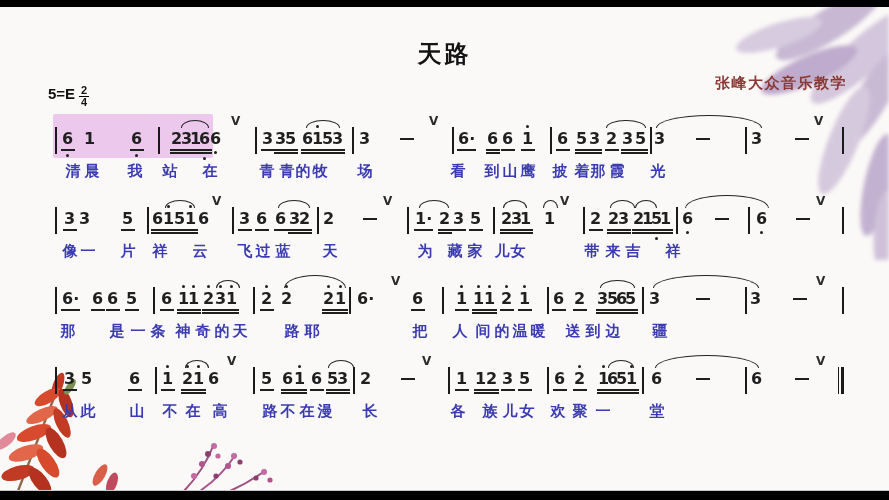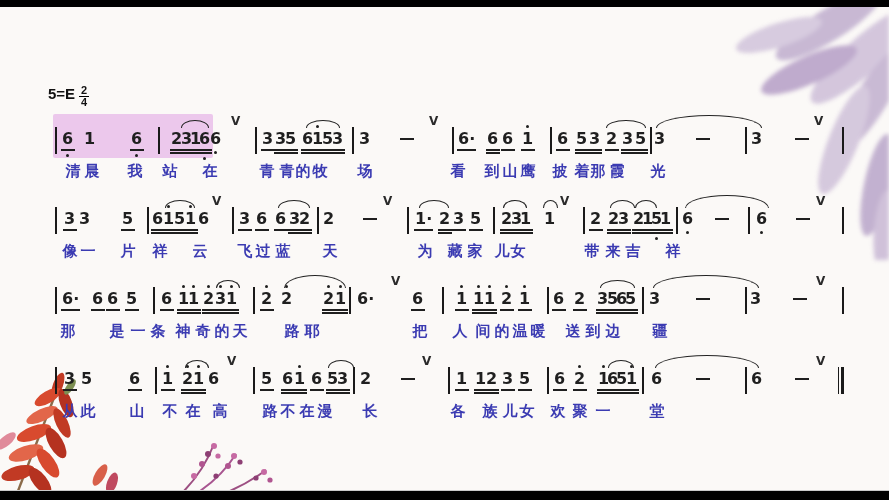--- a/index.html
+++ b/index.html
@@ -84,20 +84,22 @@
     <circle cx="64" cy="20" r="3" fill="#c66aa3"></circle>
       <circle cx="70" cy="26" r="2.6" fill="#8d3f74"></circle>
     <circle cx="58" cy="30" r="3" fill="#b05590"></circle>
       <circle cx="94" cy="36" r="3" fill="#c66aa3"></circle>
     <circle cx="86" cy="42" r="2.6" fill="#8d3f74"></circle>
       <circle cx="100" cy="44" r="2.6" fill="#b05590"></circle>
     <circle cx="24" cy="40" r="3" fill="#c66aa3"></circle>
       <circle cx="46" cy="40" r="2.6" fill="#8d3f74"></circle>
   </svg>
 
+  <div id="title">天路</div>
+  <div id="credit">张峰大众音乐教学</div>
   <div id="keysig">
     <span>5=E</span><span class="frac"><i class="ftop">2</i><i>4</i></span>
   </div>
 
   <div id="hl" style="left: 53px; top: 114px; width: 160px; height: 44px; background: rgb(236, 200, 236);"></div>
 
   <div id="score">
       <div class="nline" style="top: 130px;">
         <span class="arc" style="left: 181px; width: 28px;"></span>
         <span class="arc" style="left: 306px; width: 34px;"></span>

